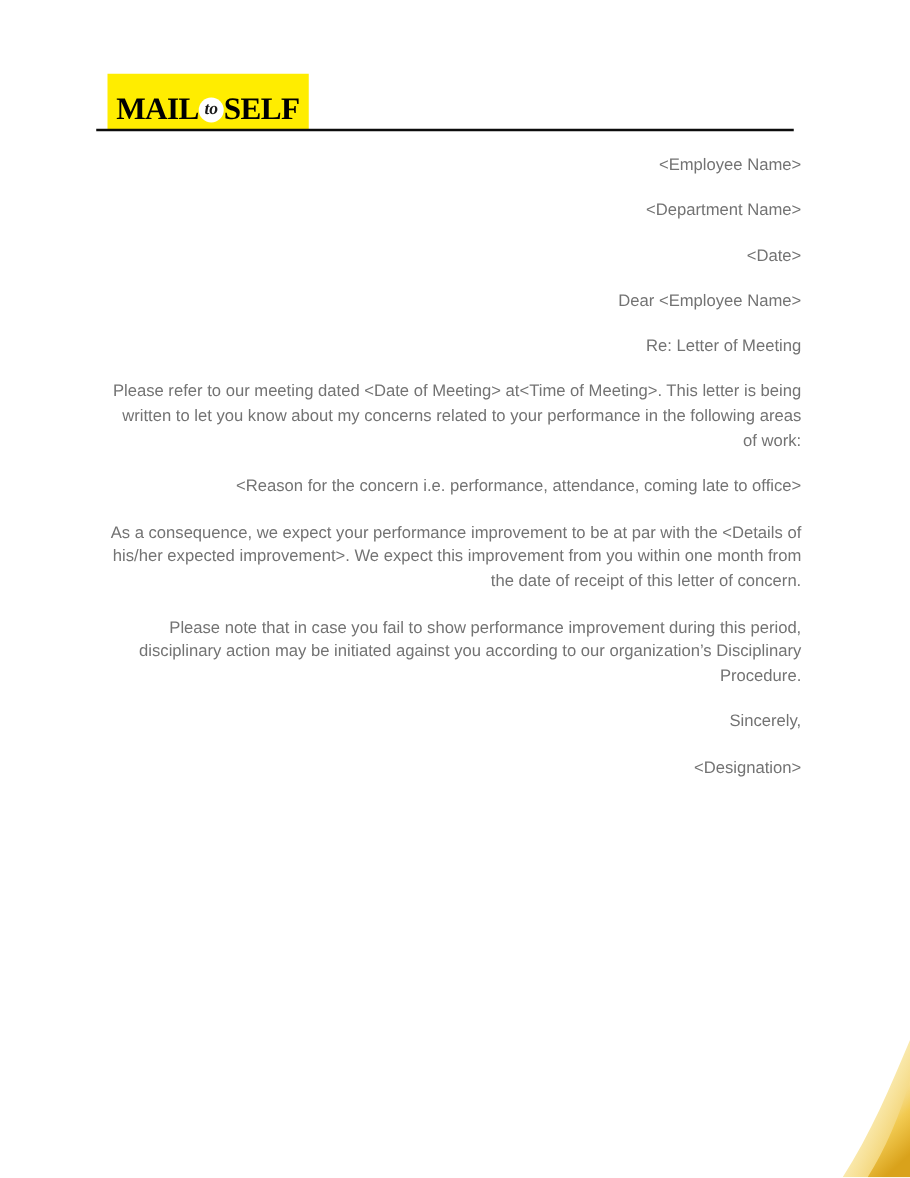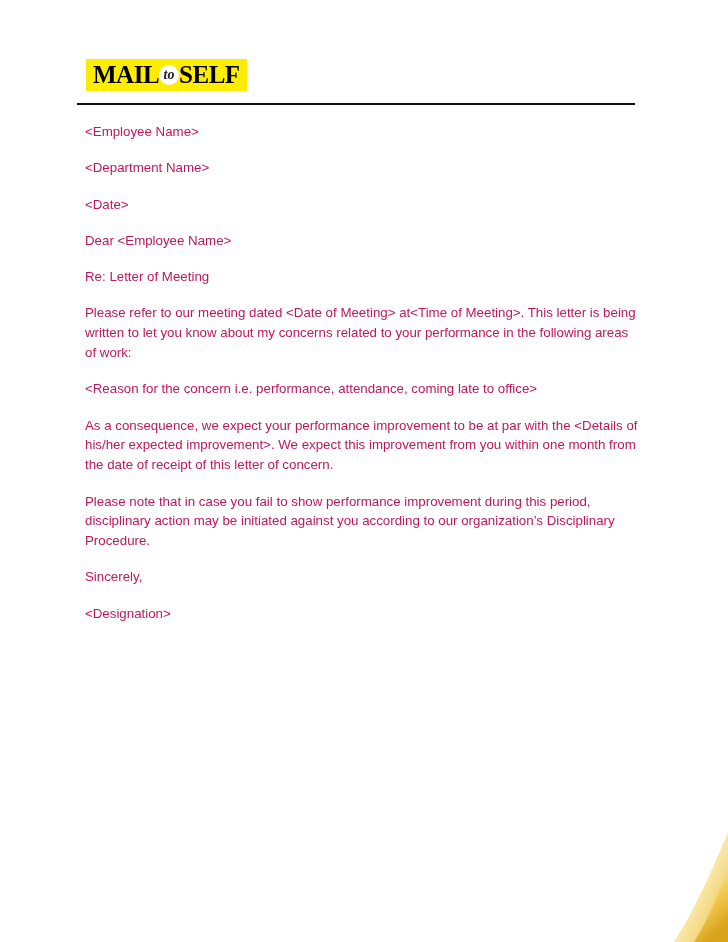--- a/index.html
+++ b/index.html
@@ -20,21 +20,21 @@
 
   
   #logo-block {
     position: absolute;
     left: 86px;
     top: 59px;
   }
   #logo-banner {
     display: inline-block;
     background: #FFED00;
-    padding: 3px 7px 4px 7px;
+    padding: 16px 7px 4px 7px;
     line-height: 1;
     white-space: nowrap;
   }
   .logo-word {
     font-family: "Liberation Serif", serif;
     font-weight: bold;
     font-size: 25px;
     letter-spacing: -0.5px;
     color: #000000;
     vertical-align: middle;
@@ -85,22 +85,22 @@
     position: absolute;
     left: 85px;
     top: 122px;
     width: 556px;
   }
   #letter p {
     margin: 0 0 16.5px 0;
     font-family: "Liberation Sans", sans-serif;
     font-size: 13.3px;
     line-height: 19.8px;
-    color: #be185d;
-    text-align: left;
+    color: #737373;
+    text-align: right;
   }
 
   
   #corner-accent {
     position: absolute;
     right: 0;
     bottom: 0;
     width: 120px;
     height: 130px;
     pointer-events: none;

